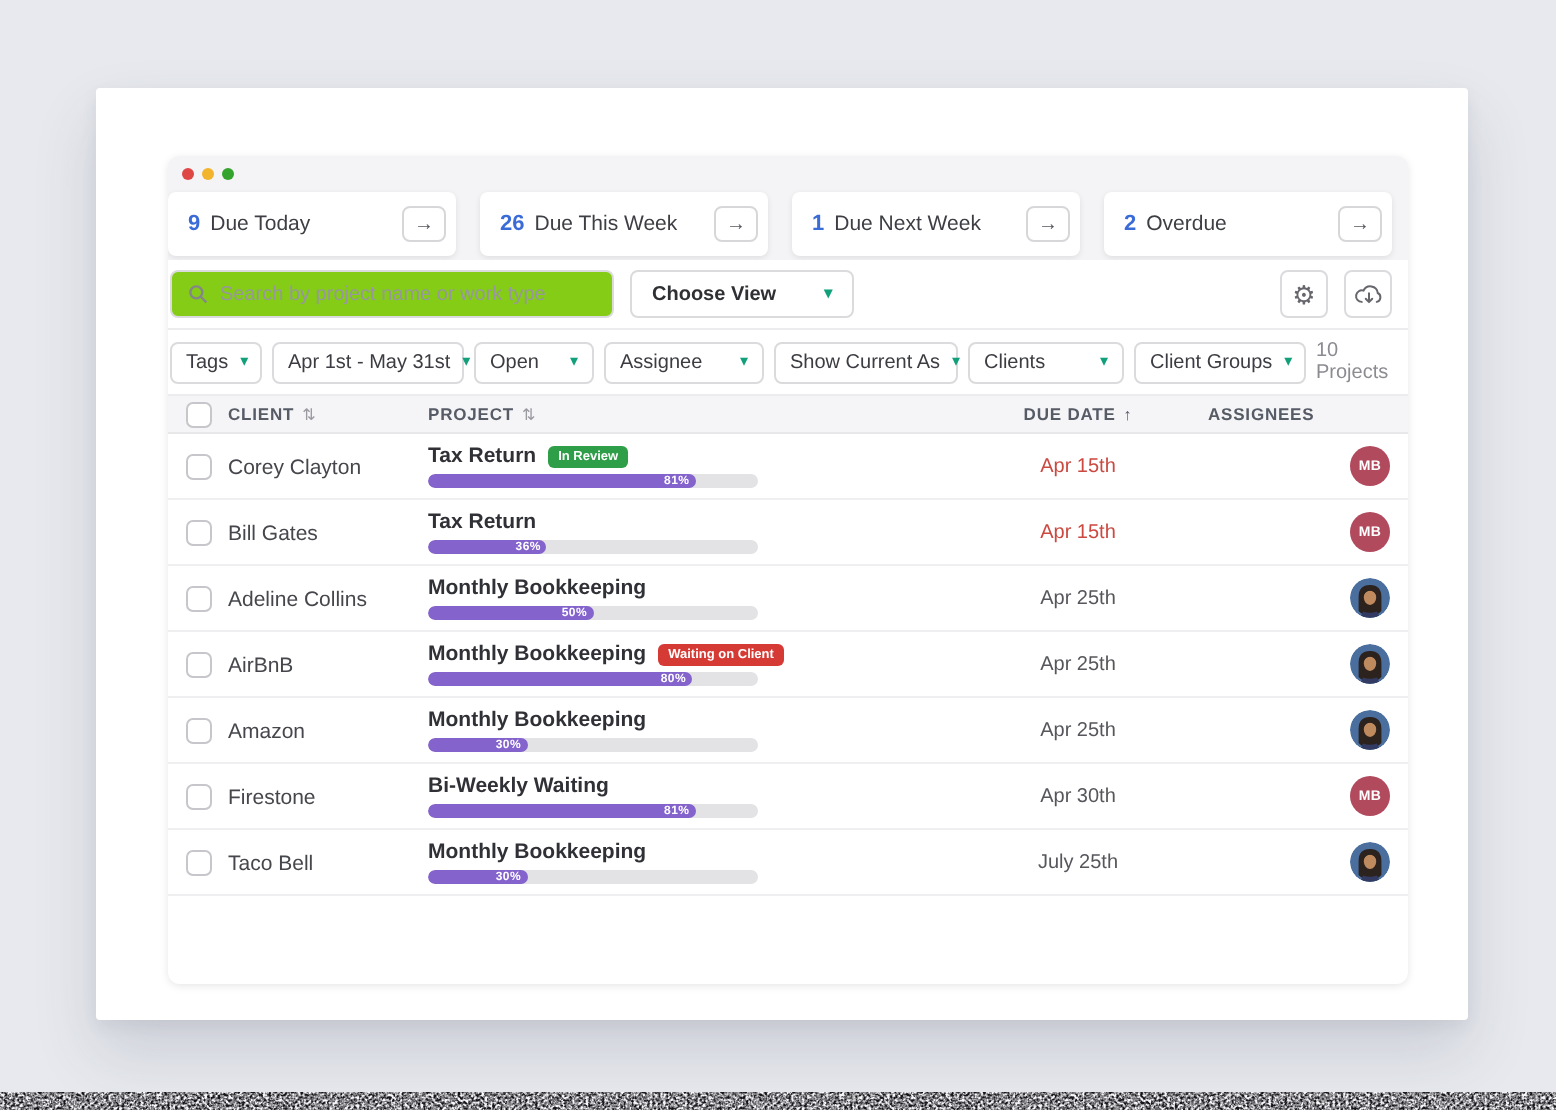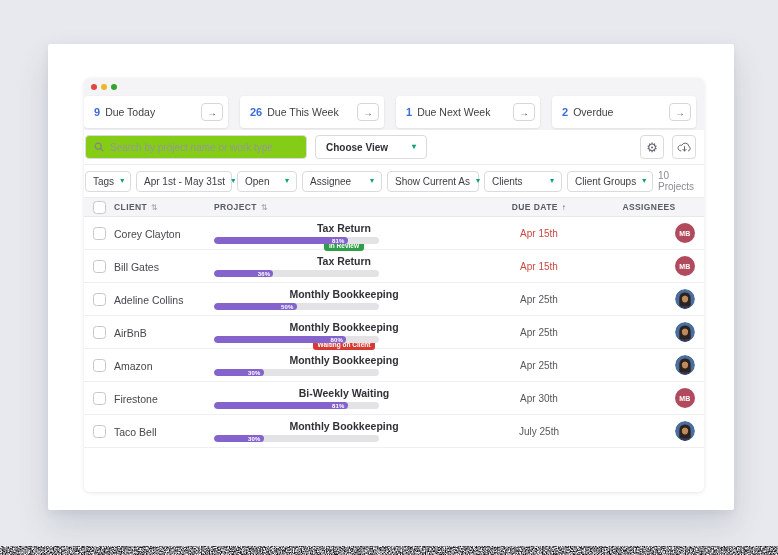--- a/index.html
+++ b/index.html
@@ -68,31 +68,31 @@
   }
   .projects-count { margin-left:auto; font-size:10px; color:#8b8b92; }
 
   .thead, .trow { display:grid; grid-template-columns:30px 100px 260px 130px 1fr; align-items:center; }
   .thead {
     height:20px; background:#f5f5f7; border-top:1px solid #ececee; border-bottom:1px solid #e8e8ea;
     font-size:8.5px; font-weight:bold; color:#565b66; letter-spacing:.4px;
   }
   .th { display:flex; align-items:center; }
   .th-due { justify-content:center; }
-  .th-assignees { justify-content:center; padding-right:10px; }
+  .th-assignees { justify-content:flex-start; padding-right:10px; }
   .sort-icon { font-size:8px; color:#9a9aa1; margin-left:4px; font-weight:normal; }
   .sort-asc { color:#565b66; }
 
   .cb-wrap { display:flex; justify-content:center; }
   .checkbox { width:13px; height:13px; border:1px solid #c6c6cb; border-radius:3.5px; background:#fff; display:inline-block; cursor:pointer; }
 
   .trow { height:33px; border-bottom:1px solid #efeff1; background:#fff; }
   .client-name { font-size:10.5px; color:#46474c; }
   .project-cell { display:flex; flex-direction:column; gap:3px; justify-content:center; }
-  .pline { display:flex; align-items:center; gap:6px; height:12px;flex-direction:column; }
+  .pline { display:flex; align-items:center; gap:6px; height:12px; }
   .pname { font-size:10.5px; font-weight:bold; color:#303136; white-space:nowrap; }
   .badge { font-size:6.5px; font-weight:bold; padding:2px 5px; border-radius:3px; color:#fff; white-space:nowrap; }
   .badge.green { background:#2f9e48; }
   .badge.red { background:#d63a35; }
   .badge.yellow { background:#f7c22b; color:#4e3d05; }
   .pbar { width:165px; height:7px; border-radius:4px; background:#e3e3e6; overflow:hidden; }
   .pfill { height:100%; border-radius:4px; background:#8463cd; display:flex; align-items:center; justify-content:flex-end; padding-right:3px; }
   .plabel { font-size:6px; color:#fff; font-weight:bold; letter-spacing:.2px; }
   .due-cell { text-align:center; font-size:10px; color:#56575c; }
   .due-cell.overdue { color:#cb4940; }

